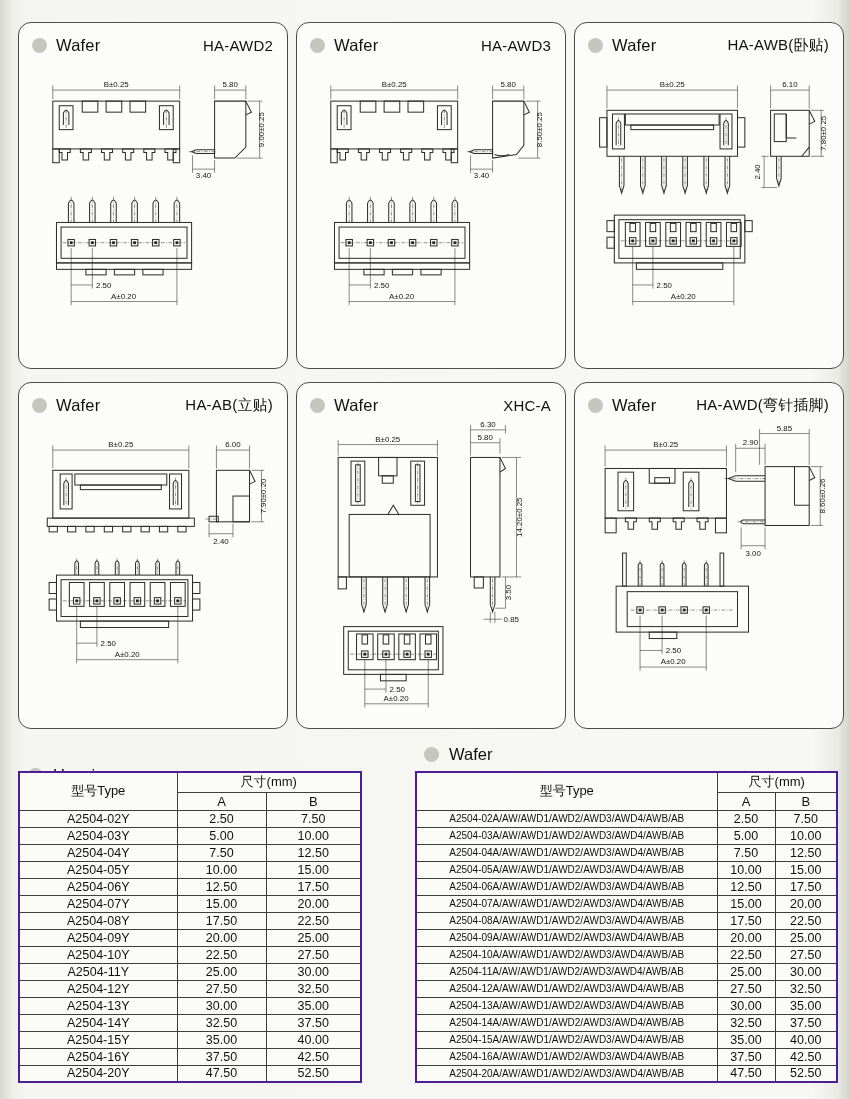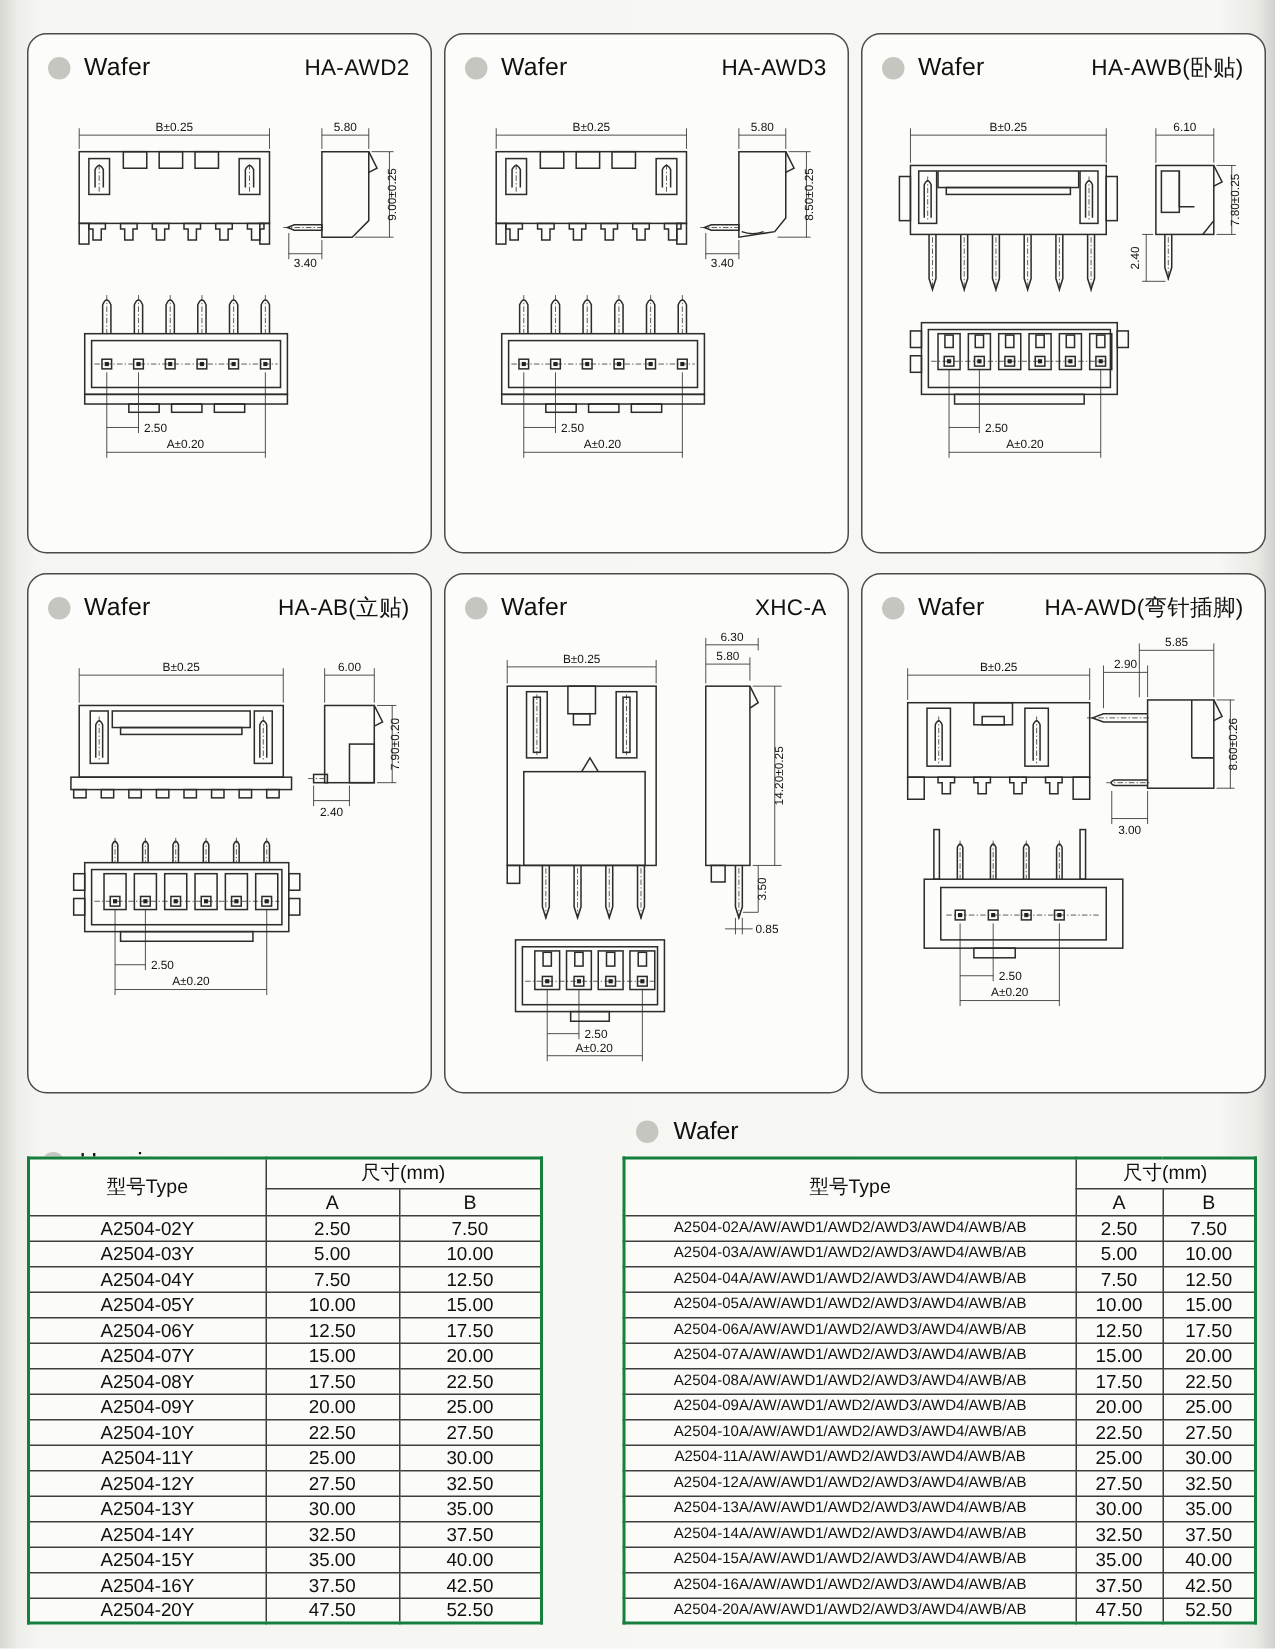--- a/index.html
+++ b/index.html
@@ -16,21 +16,21 @@
   .bullet{width:15px;height:15px;border-radius:50%;background:#c6c6c1;flex:0 0 auto}
   .brand{font-size:16.5px;letter-spacing:.2px}
   .model{margin-left:auto;font-size:15px;letter-spacing:.2px;white-space:nowrap}
   svg.draw{display:block;margin:2px auto 0}
   .o{stroke:#2c2c2a;stroke-width:1.1;fill:none}
   .d{stroke:#2c2c2a;stroke-width:.6;fill:none}
   .cl{stroke:#2c2c2a;stroke-width:.55;stroke-dasharray:4 1.6 1 1.6;fill:none}
   .t{font:8.6px "Liberation Sans",sans-serif;fill:#151515}
   .sec-head{position:absolute;display:flex;align-items:center;gap:10px}
   .sec-title{font-size:16.5px}
-  table.dim{border-collapse:collapse;background:#fbfbf8;border:2px solid #15803d;position:absolute;table-layout:fixed}
+  table.dim{border-collapse:collapse;background:#fbfbf8;border:2px solid #4c1d95;position:absolute;table-layout:fixed}
   table.dim th,table.dim td{border:1px solid #3e3e3c;text-align:center;padding:0;font-weight:400;overflow:hidden;white-space:nowrap}
   table.dim th{font-size:13px}
   table.dim td{font-size:12.5px}
   #wafer-table td.long{font-size:10px}
   tr.h1{height:20px} tr.h2{height:18px} tr.r{height:17px}
 </style>
 </head>
 <body>
 
 <div class="panel" style="left:18px;top:22px">

